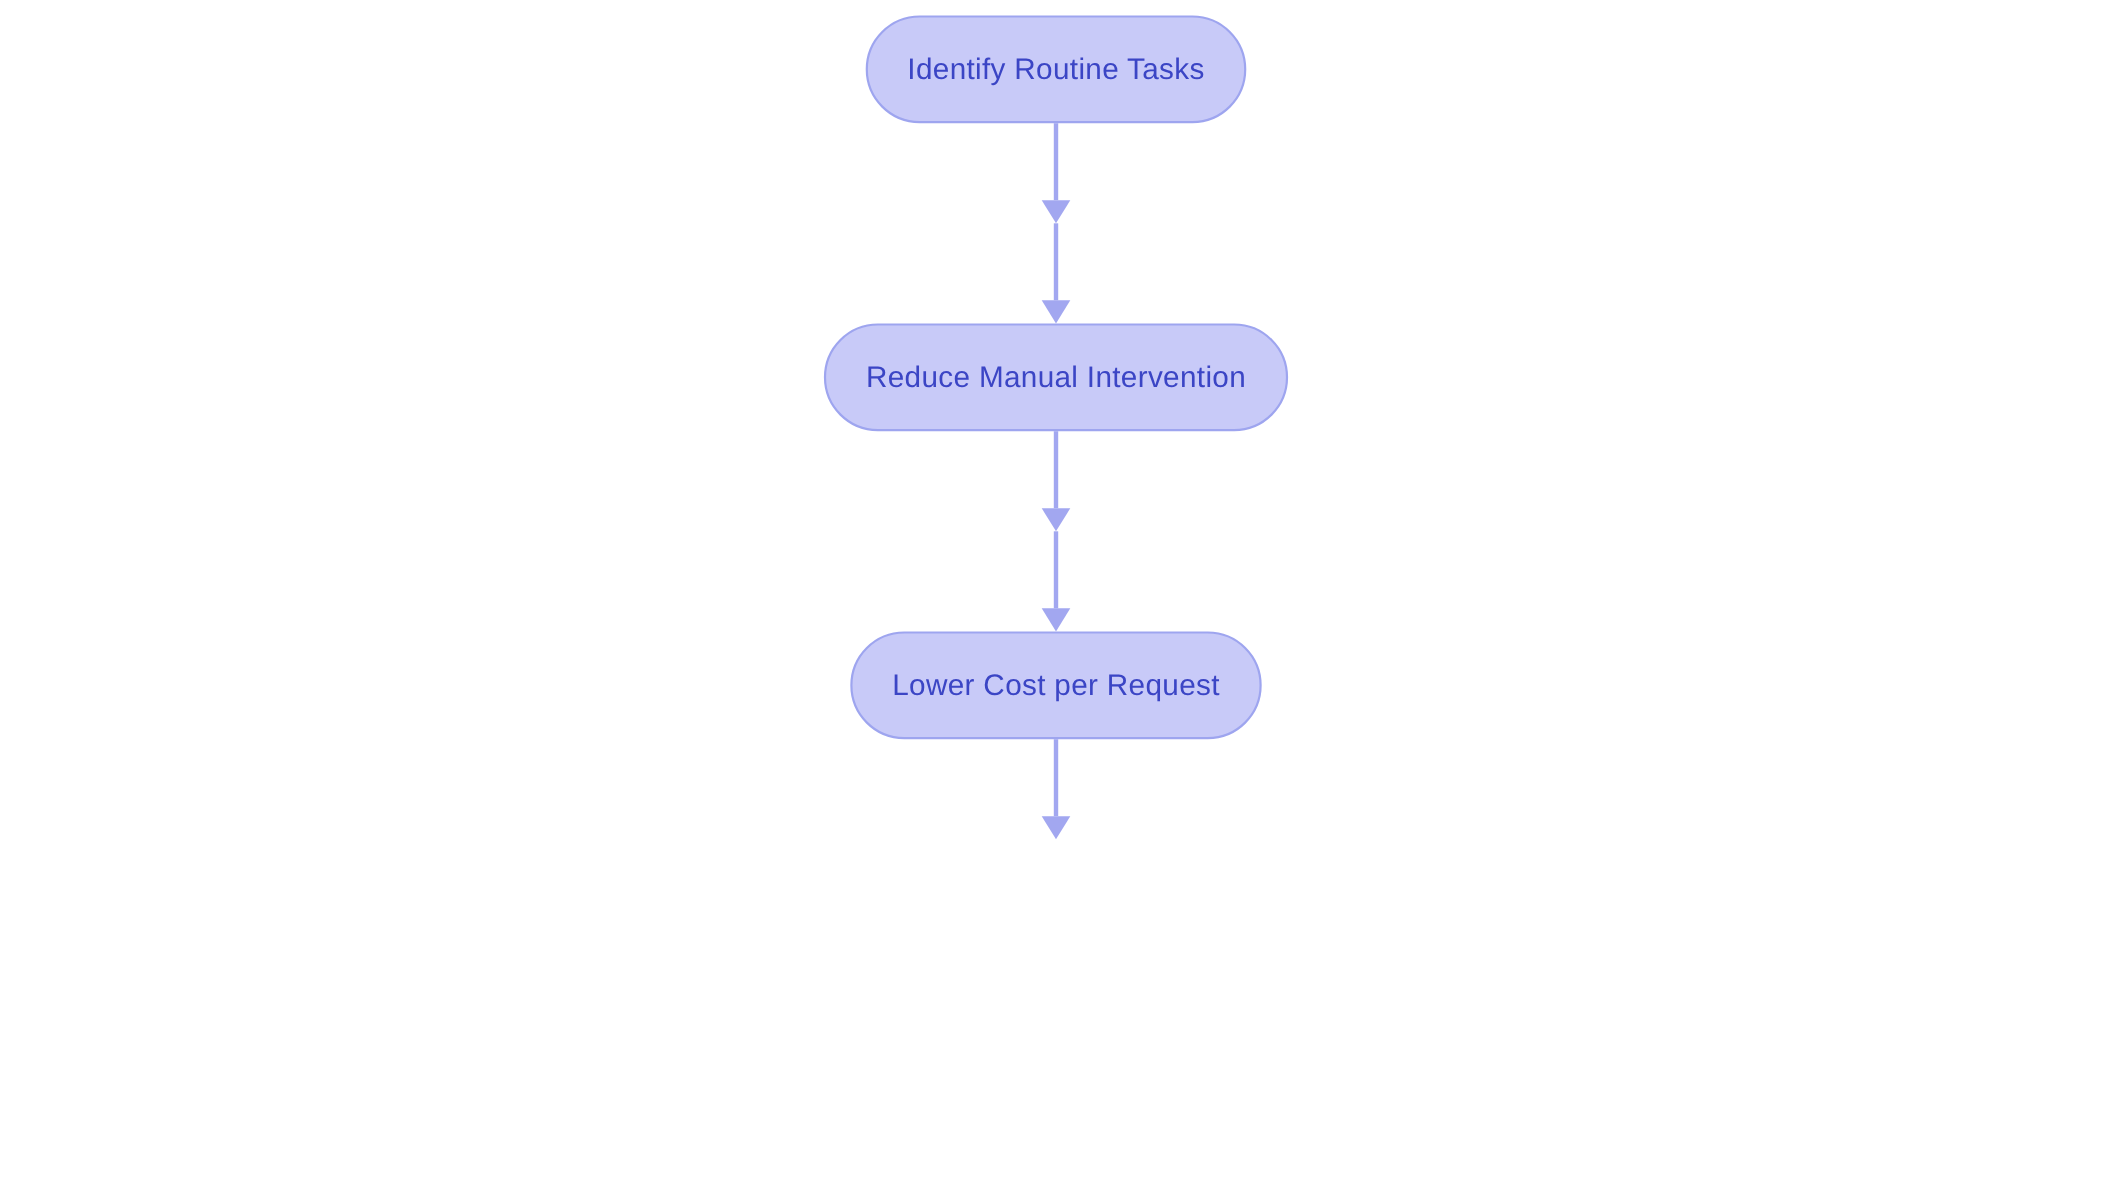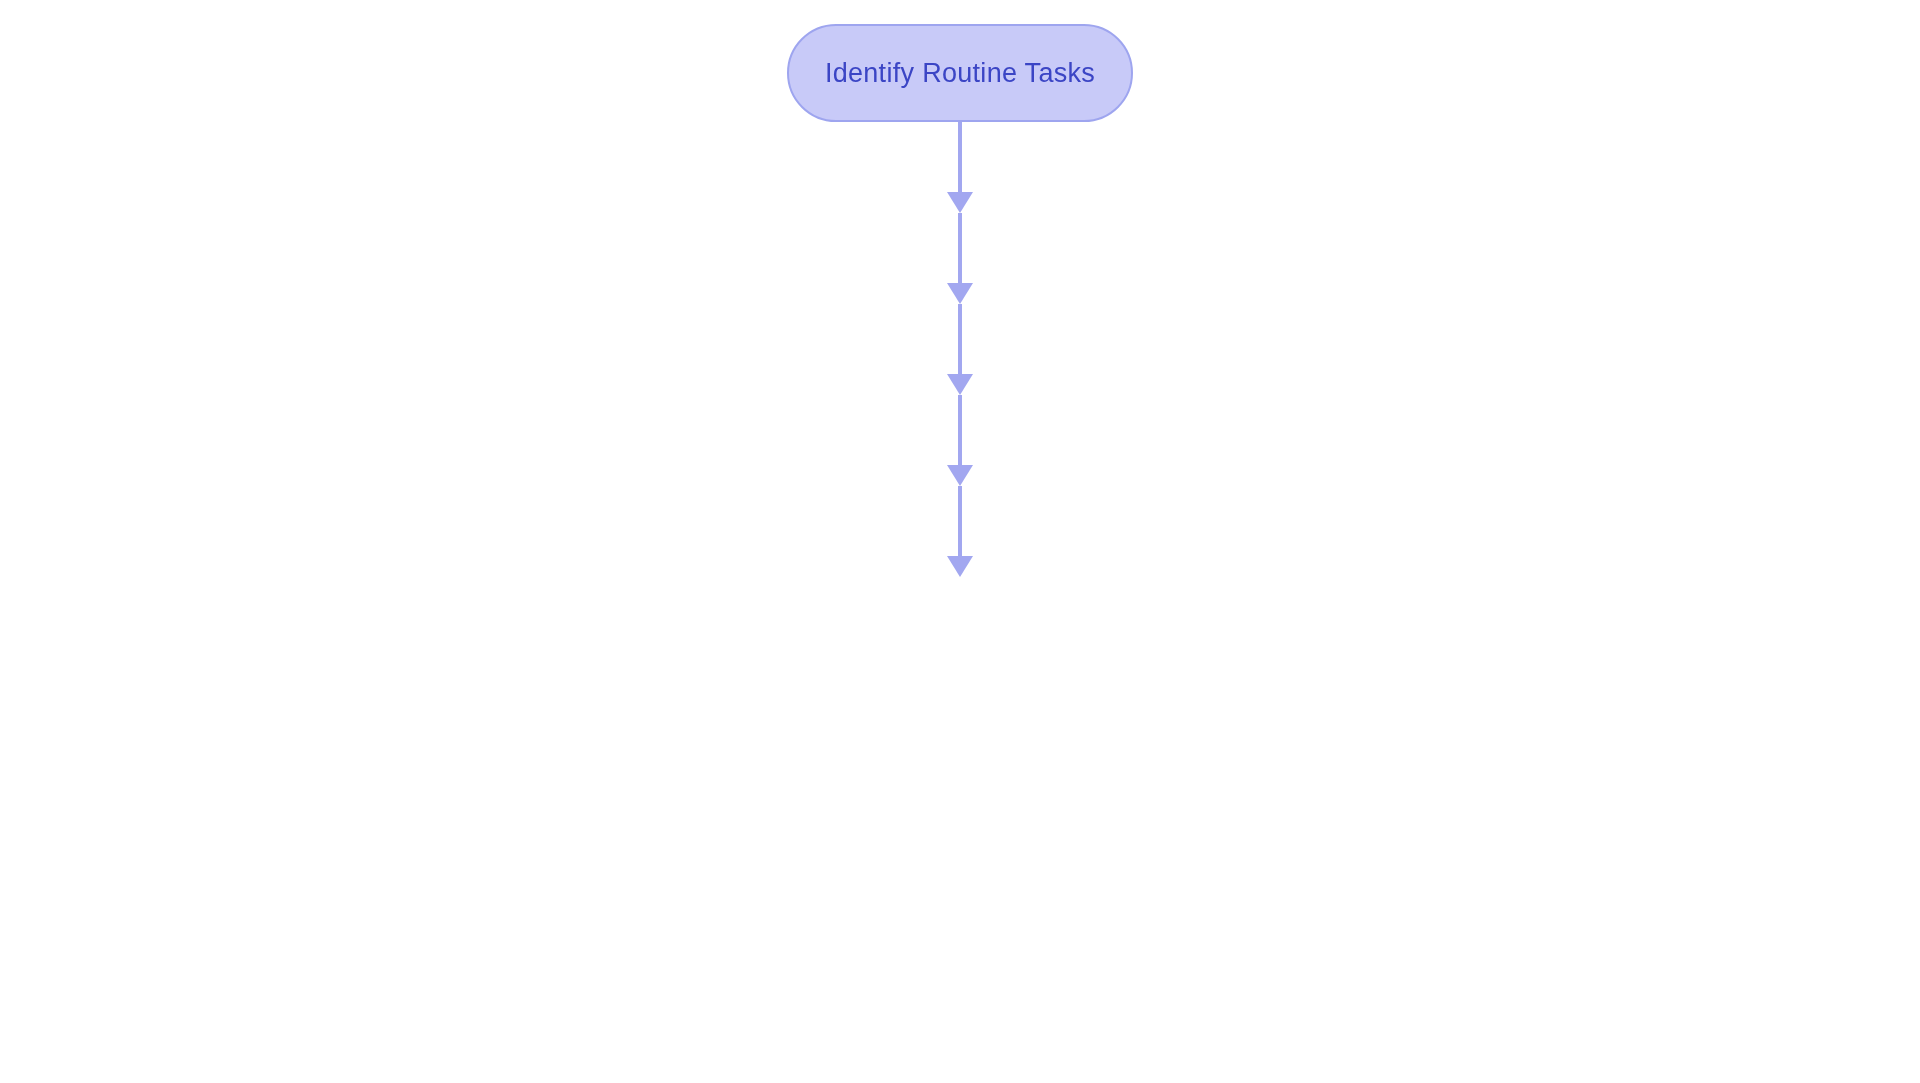--- a/index.html
+++ b/index.html
@@ -18,21 +18,21 @@
   }
   .canvas {
     position: relative;
     width: 1920px;
     height: 1083px;
     background: var(--bg);
     overflow: hidden;
     display: flex;
     flex-direction: column;
     align-items: center;
-    padding-top: 24px;
+    padding-top: 14px;
   }
   .node {
     height: 98px;
     min-width: 300px;
     padding: 0 36px;
     border-radius: 50px;
     background: var(--node-fill);
     border: 2px solid var(--node-border);
     display: flex;
     align-items: center;
@@ -87,32 +87,38 @@
     <div class="arrow-line"></div>
     <div class="arrow-head"></div>
   </div>
 
 
   <div class="arrow">
     <div class="arrow-line"></div>
     <div class="arrow-head"></div>
   </div>
 
+  <div class="node">
+    <span class="node-label">Reduce Manual Intervention</span>
+  </div>
 
   <div class="arrow">
     <div class="arrow-line"></div>
     <div class="arrow-head"></div>
   </div>
 
 
   <div class="arrow">
     <div class="arrow-line"></div>
     <div class="arrow-head"></div>
   </div>
 
+  <div class="node">
+    <span class="node-label">Lower Cost per Request</span>
+  </div>
 
   <div class="arrow">
     <div class="arrow-line"></div>
     <div class="arrow-head"></div>
   </div>
 
 
 </div>
 
 </body></html>

